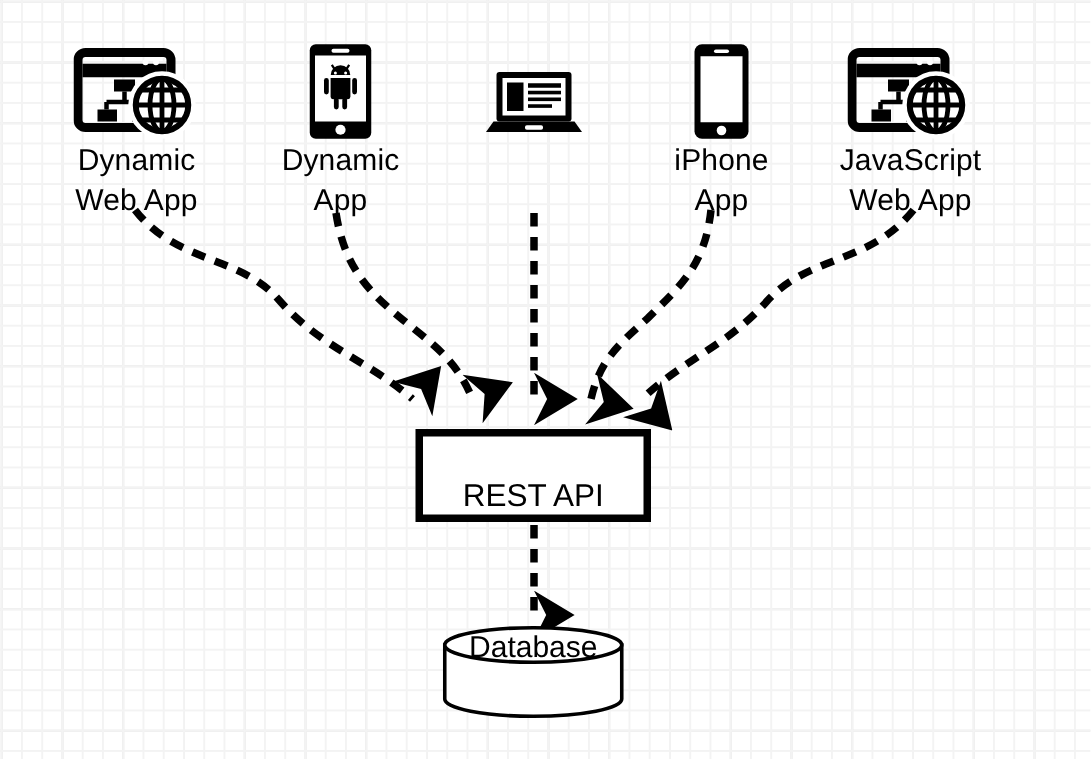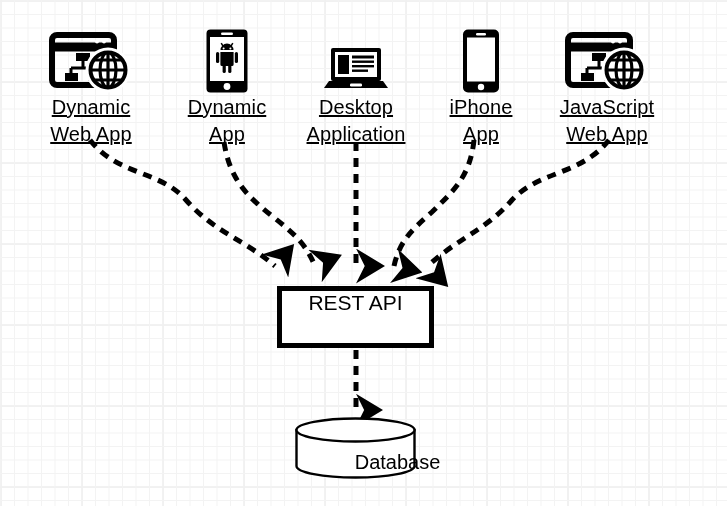--- a/index.html
+++ b/index.html
@@ -39,61 +39,59 @@
   .node {
     position: absolute;
     text-align: center;
   }
   .node-label {
     font-size: 20px;
     line-height: 27px;
     color: #000000;
     white-space: pre-line;
     letter-spacing: 0.1px;
-    text-decoration: underline;
   }
   .icon-wrap {
     display: flex;
     align-items: flex-end;
     justify-content: center;
     height: 72px;
   }
   .rest-box {
     position: absolute;
     left: 277px;
     top: 286px;
     width: 157px;
     height: 62px;
     border: 5px solid #000000;
     background: #ffffff;
     box-sizing: border-box;
     display: flex;
-    align-items: flex-start;
+    align-items: flex-end;
     justify-content: center;
   }
   .rest-label {
     font-size: 21px;
     color: #000000;
   }
   .db {
     position: absolute;
     left: 295px;
     top: 417px;
     width: 121px;
     height: 62px;
   }
   .db-label {
     position: absolute;
     left: 0;
-    top: 34px;
+    top: 4px;
     width: 121px;
     text-align: center;
     font-size: 20px;
     color: #000000;
-    margin-left: 42px;
   }
 </style>
 </head>
 <body>
 
 <div id="canvas">
 
   <svg id="wires" viewBox="0 0 727 506" xmlns="http://www.w3.org/2000/svg">
     <defs>
       <marker id="ah" viewBox="0 0 12 12" refX="6" refY="10" markerWidth="7" markerHeight="7" orient="auto-start-reverse">
@@ -171,22 +169,20 @@
         <g fill="#000">
           <rect x="29" y="11.5" width="22" height="3"></rect>
           <rect x="29" y="16.5" width="22" height="2.4"></rect>
           <rect x="29" y="21" width="22" height="2.4"></rect>
           <rect x="29" y="25.5" width="16" height="2.4"></rect>
         </g>
         <path d="M 1,44 H 65 L 60,37 H 6 Z" fill="#000"></path>
         <rect x="27" y="39.5" width="12" height="3" rx="1.2" fill="#fff"></rect>
       </svg>
     </div>
-    <div class="node-label">Desktop
-Application</div>
   </div>
 
   <div class="node" style="left:428px; top:22px; width:106px;text-align:center;">
     <div class="icon-wrap">
       <svg width="44" height="66" viewBox="0 0 44 66" xmlns="http://www.w3.org/2000/svg">
         <rect x="4" y="1.5" width="36" height="63" rx="5" fill="#000"></rect>
         <rect x="8" y="9.5" width="28" height="44" fill="#fff"></rect>
         <rect x="17" y="5" width="10" height="2.4" rx="1.2" fill="#fff"></rect>
         <circle cx="22" cy="59" r="3.2" fill="#fff"></circle>
       </svg>

